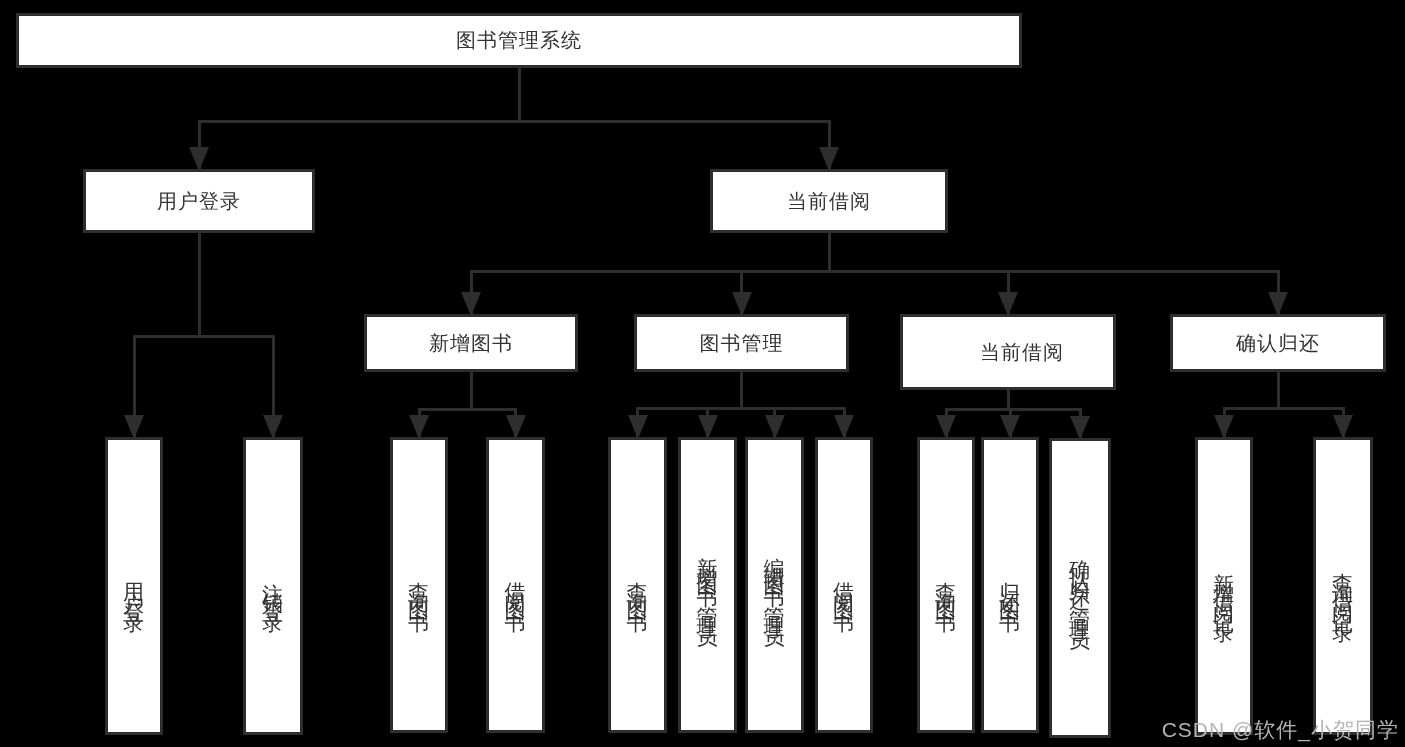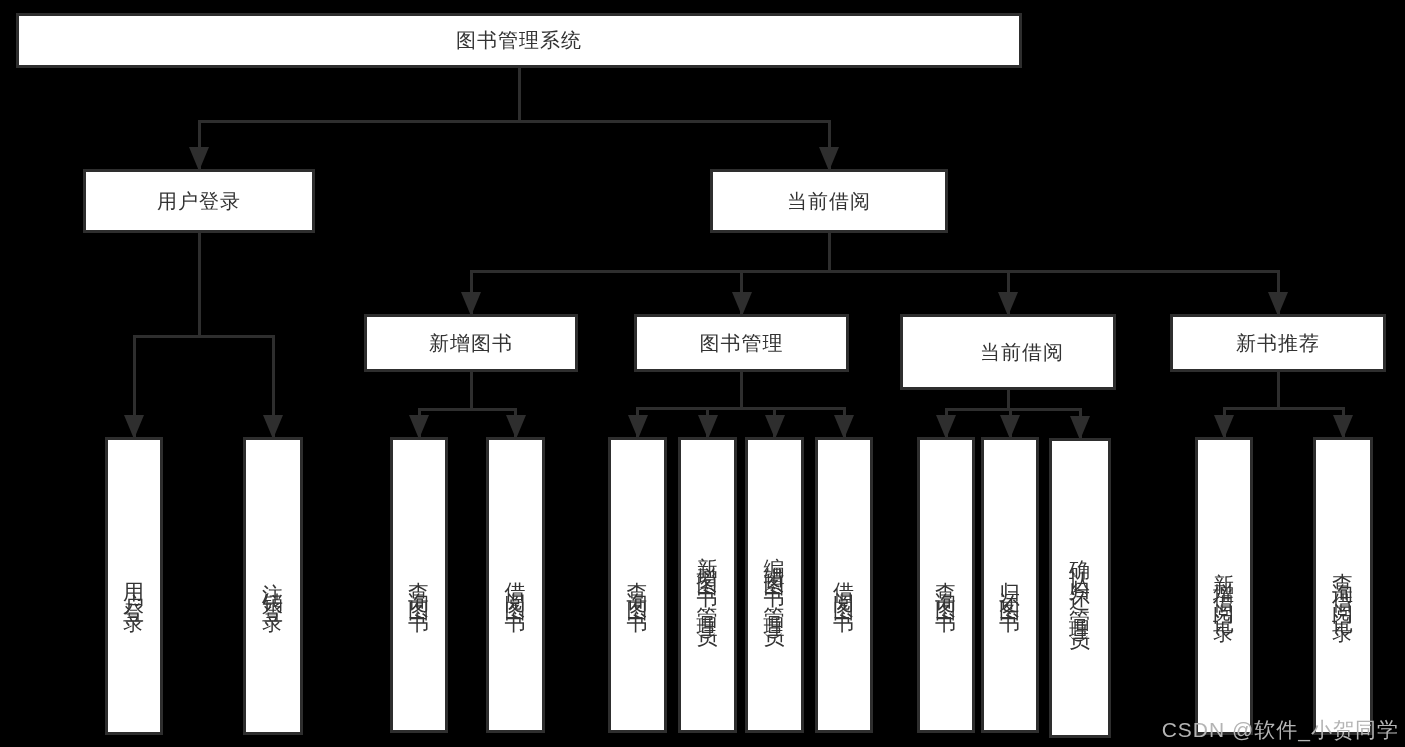--- a/index.html
+++ b/index.html
@@ -133,21 +133,21 @@
       <div class="node" style="left: 364px; top: 314px; width: 214px; height: 58px;">
         <span class="lbl">新增图书</span>
       </div>
       <div class="node" style="left: 634px; top: 314px; width: 215px; height: 58px;">
         <span class="lbl">图书管理</span>
       </div>
       <div class="node" style="left: 900px; top: 314px; width: 216px; height: 76px; padding-left: 28px;">
         <span class="lbl">当前借阅</span>
       </div>
       <div class="node" style="left: 1170px; top: 314px; width: 216px; height: 58px;">
-        <span class="lbl">新书推荐</span>
+        <span class="lbl">确认归还</span>
       </div>
       <div class="node v" style="left: 105px; top: 437px; width: 58px; height: 298px;">
         <span class="lbl">用户登录</span>
       </div>
       <div class="node v" style="left: 243px; top: 437px; width: 60px; height: 298px;">
         <span class="lbl">注销登录</span>
       </div>
       <div class="node v" style="left: 390px; top: 437px; width: 58px; height: 296px;">
         <span class="lbl">查询图书</span>
       </div>

